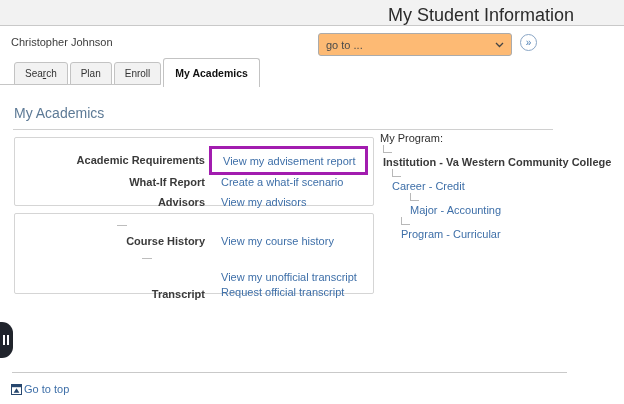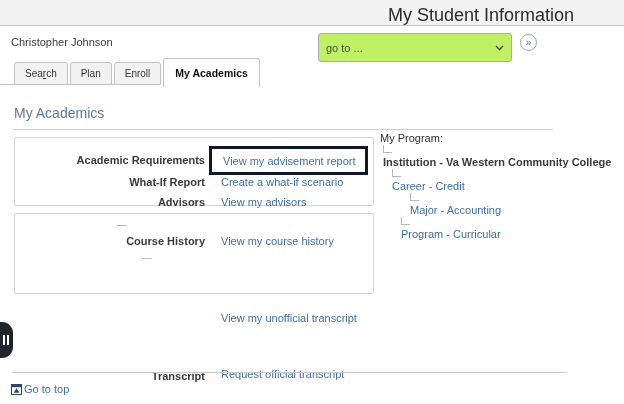--- a/index.html
+++ b/index.html
@@ -13,22 +13,22 @@
     position:absolute; left:0; top:0; width:624px; height:26px;
     background:#f2f2f2; border-bottom:1px solid #c9c9c9; box-sizing:border-box;
   }
   .title-text {
     position:absolute; left:388px; top:5px; font-size:18px; color:#2b2b2b;
   }
 
   
   .user-name { position:absolute; left:11px; top:36px; font-size:11px; color:#3b3b3b; }
   .goto-select {
-    position:absolute; left:318px; top:33px; width:194px; height:29px;
-    border:1px solid #ababab; border-radius:3px; background:#bef264;
+    position:absolute; left:318px; top:33px; width:194px; height:23px;
+    border:1px solid #ababab; border-radius:3px; background:#fdba74;
     display:flex; align-items:center; padding:0 7px; box-sizing:border-box;
     font-size:11px; color:#4a4a4a; cursor:pointer;
   }
   .goto-chevron { margin-left:auto; display:flex; }
   .go-btn {
     position:absolute; left:520px; top:34px; width:15px; height:15px;
     border:1px solid #8aa6c6; border-radius:50%; color:#4a7db3;
     display:flex; align-items:center; justify-content:center;
     font-size:10px; line-height:1; cursor:pointer; background:#fff;
   }
@@ -63,33 +63,33 @@
   .row-label {
     width:190px; text-align:right; font-weight:bold; font-size:11px;
     color:#3a3a3a; flex:none; white-space:nowrap;
   }
   a.link, .link {
     font-size:11px; color:#3e6fa8; text-decoration:none; cursor:pointer; white-space:nowrap;
   }
   .row .link { margin-left:16px; }
   .r1 { height:24px; } .r2 { height:20px; } .r3 { height:19px; }
   .red-box {
-    margin-left:4px; border:3px solid #0f172a; padding:2px 10px 3px 11px;
+    margin-left:4px; border:3px solid #a21caf; padding:2px 10px 3px 11px;
     display:inline-block;
   }
   .red-box .link { margin-left:0; }
 
   .dash { position:absolute; width:10px; height:1px; background:#bdbdbd; }
   .dash-1 { left:102px; top:11px; }
   .dash-2 { left:127px; top:44px; }
   .box2-row1 { position:absolute; left:0; top:21px; width:100%; }
   .box2-row2 { position:absolute; left:0; top:56px; width:100%; display:flex;align-items:flex-end; }
   .box2-row2 .row-label { padding-top:2px; }
   .links-stack { margin-left:16px; display:flex; flex-direction:column; }
-  .links-stack .link { line-height:15px;margin-top:41px; }
+  .links-stack .link { line-height:15px; }
 
   
   .program { position:absolute; left:380px; top:132px; font-size:11px; }
   .program-heading { color:#2e2e2e; line-height:13px; }
   .tree-item { display:flex; align-items:flex-start; line-height:13px; white-space:nowrap;flex-direction:column; }
   .tree-elbow {
     display:inline-block; width:8px; height:7px; flex:none;
     border-left:1px solid #b8b8b8; border-bottom:1px solid #b8b8b8;
     margin:0 4px 3px 0;
   }

